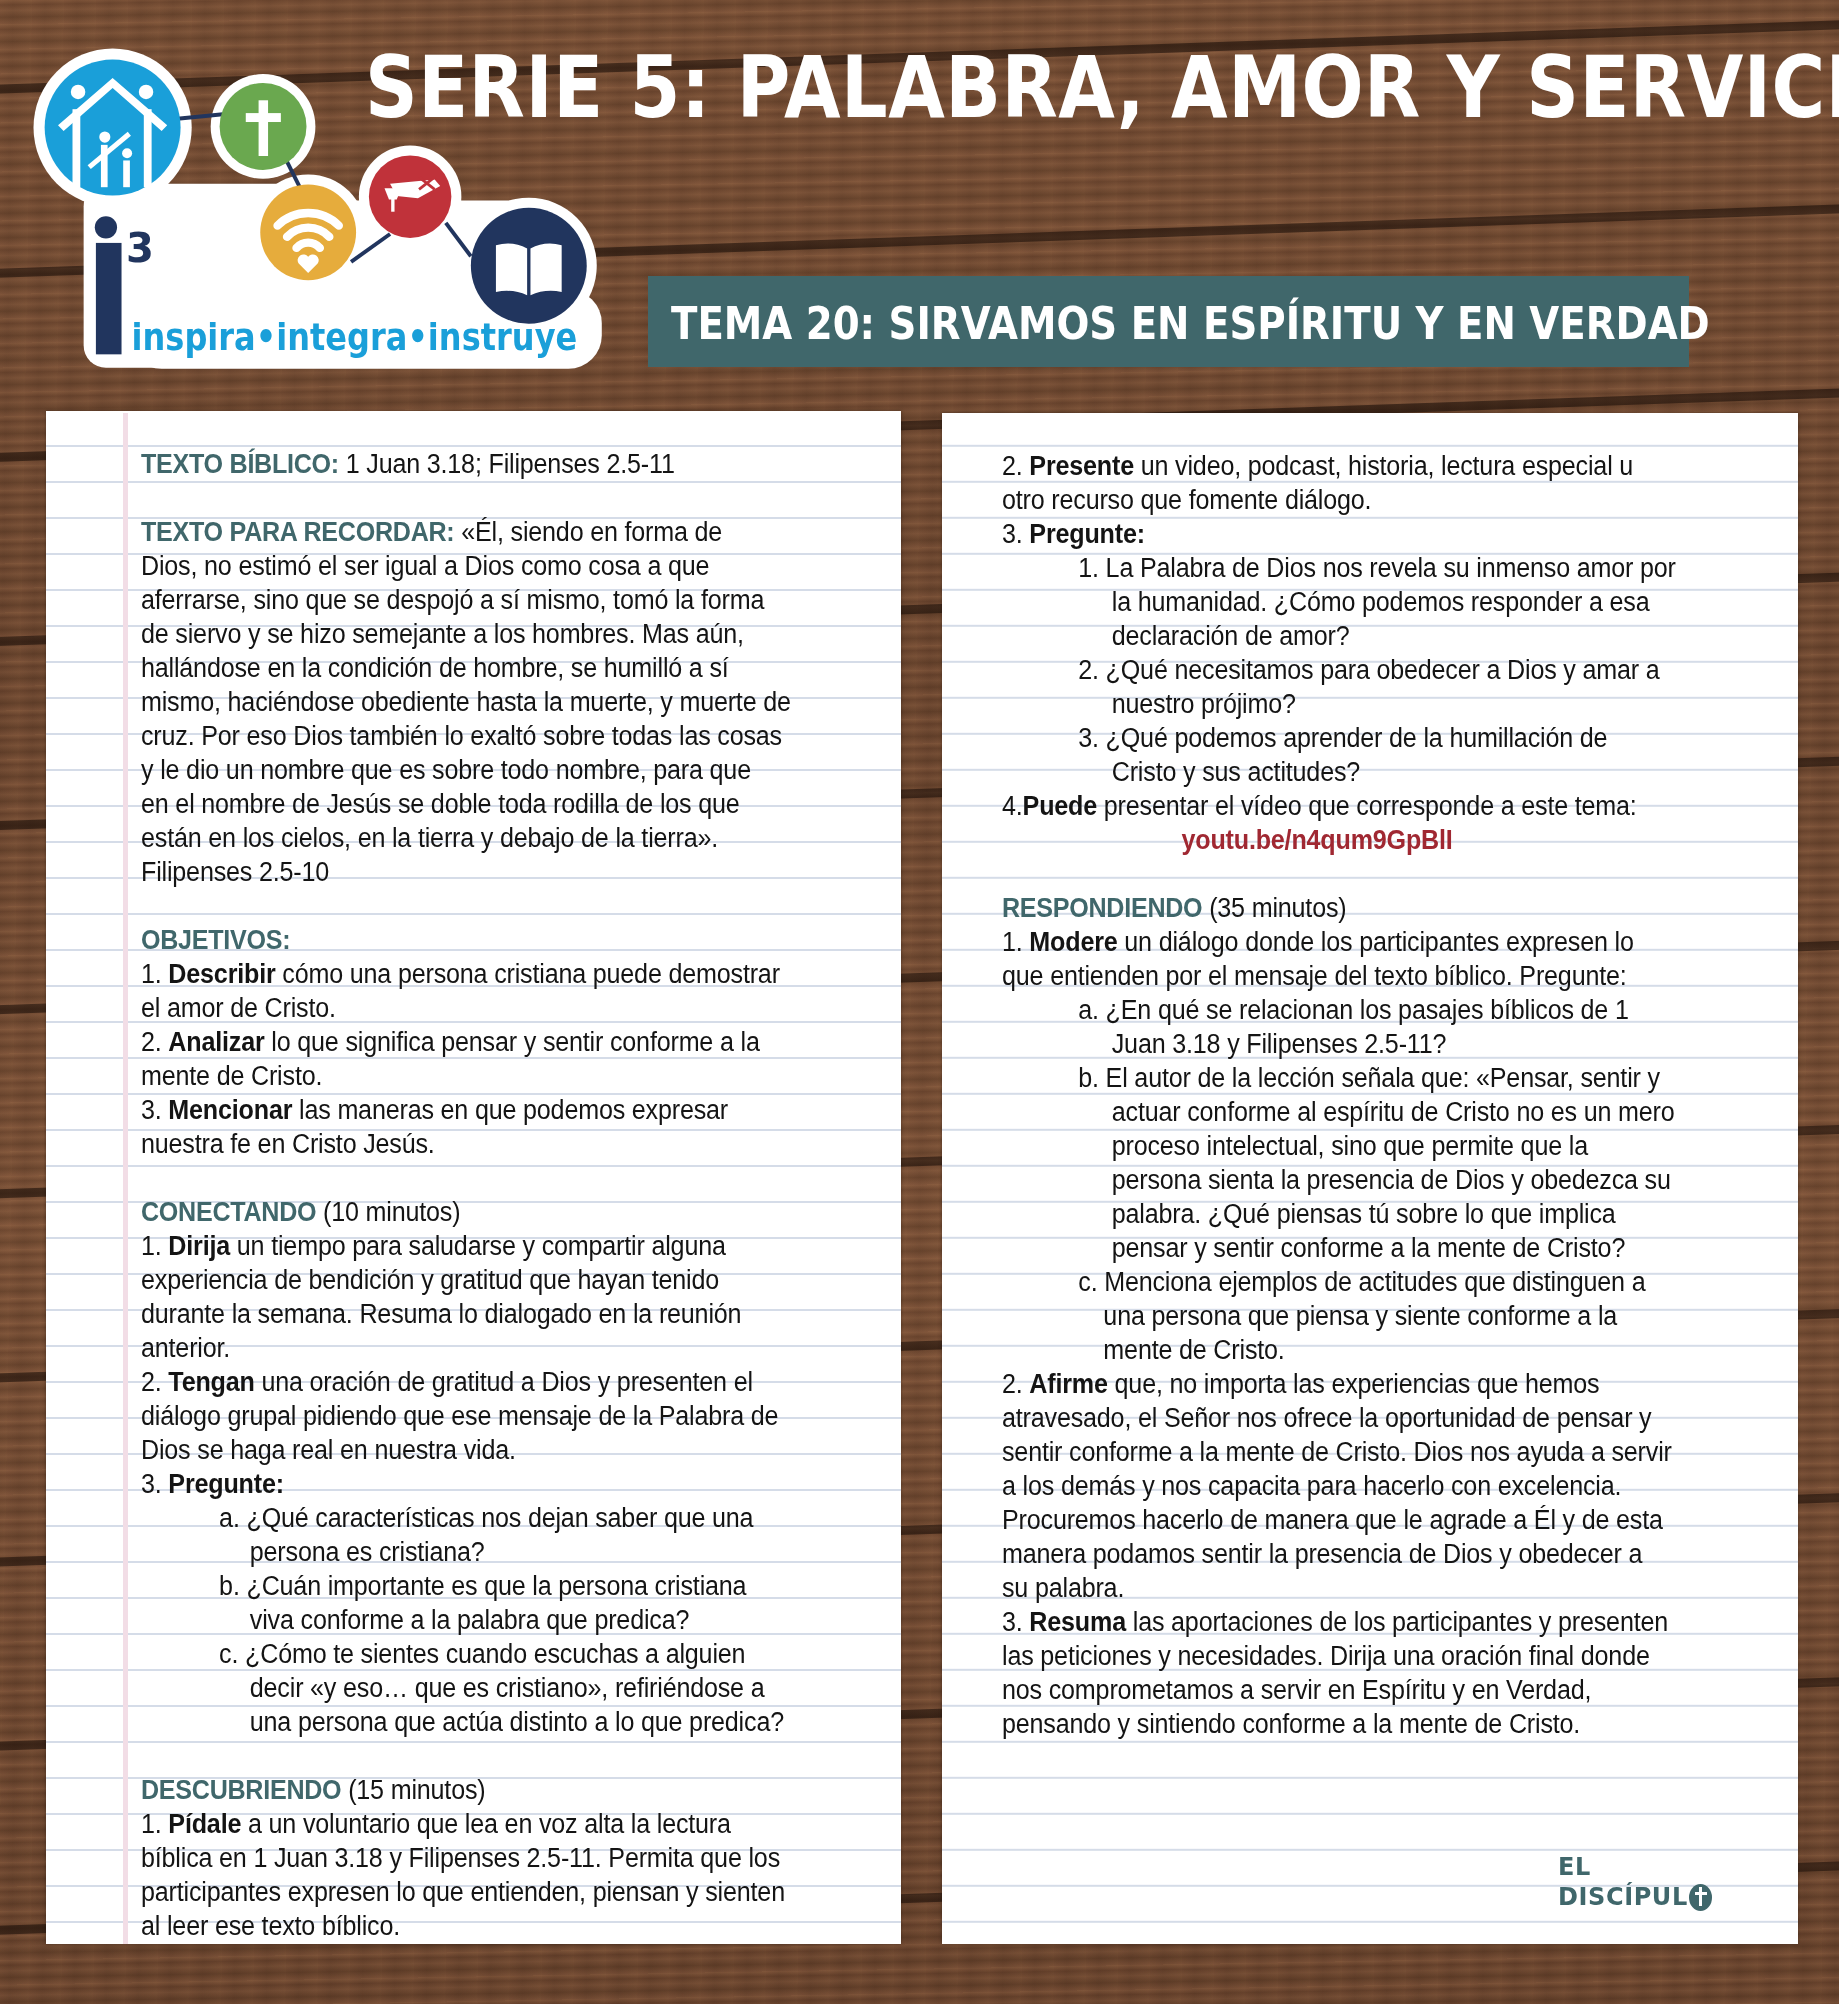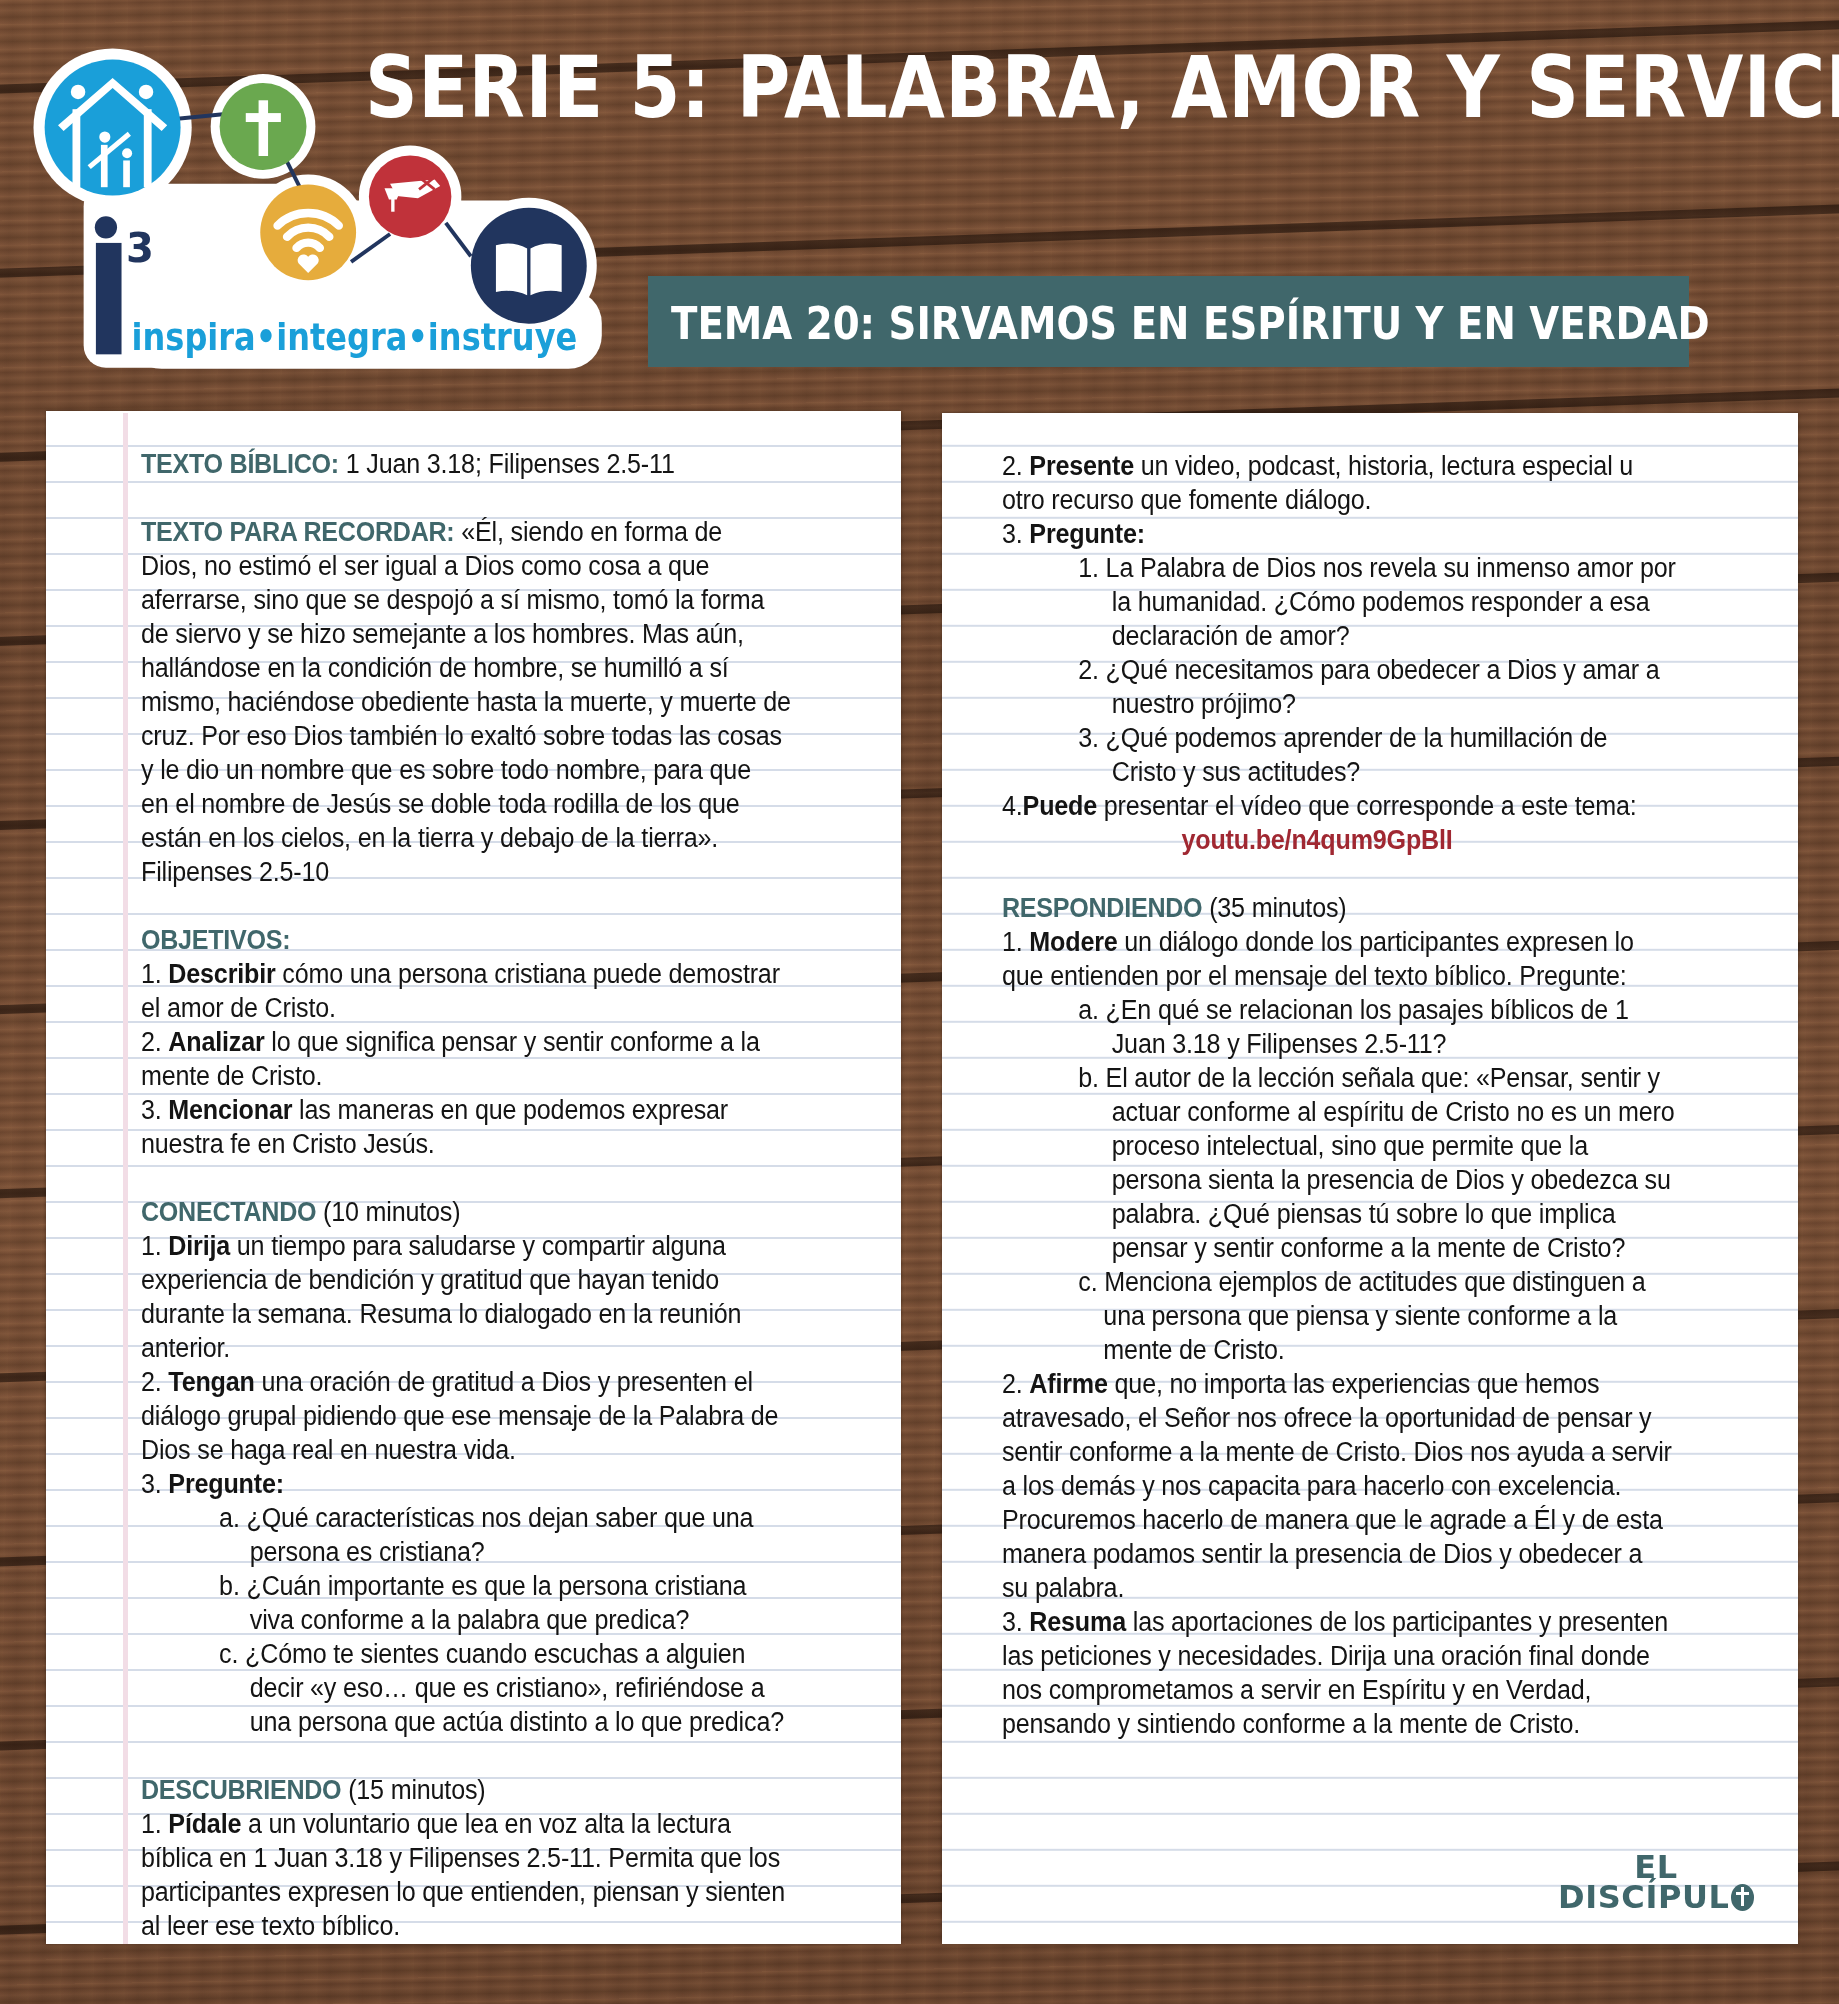--- a/index.html
+++ b/index.html
@@ -67,21 +67,21 @@
   .ind1 { padding-left: 84px; }
   .ind2 { padding-left: 117px; }
   .ind-r1 { padding-left: 82px; }
   .ind-r2 { padding-left: 118px; }
   .ind-rc2 { padding-left: 109px; }
   .link { color: #a02832; font-weight: 700; padding-left: 193px; }
 
   .brand {
     position: absolute; left: 1558px; top: 1852px; color: #40676b;
     font-family: "DejaVu Sans", sans-serif; font-weight: 700;
-    font-size: 32px; line-height: 30px; letter-spacing: 0.6px; text-align: center;
+    font-size: 24px; line-height: 30px; letter-spacing: 0.6px;
   }
   .brand .row2 { display: flex; align-items: center; }
   .brand .cross-badge {
     display: inline-block; width: 23.4px; height: 27px; border-radius: 50%;
     background: #40676b; position: relative; margin-left: 1.1px;
   }
   .brand .cross-badge::before { content: ""; position: absolute; left: 10px; top: 3.9px; width: 3.3px; height: 19px; background: #fff; }
   .brand .cross-badge::after  { content: ""; position: absolute; left: 5.6px; top: 8.4px; width: 12.3px; height: 3.3px; background: #fff; }
 </style>
 </head>

